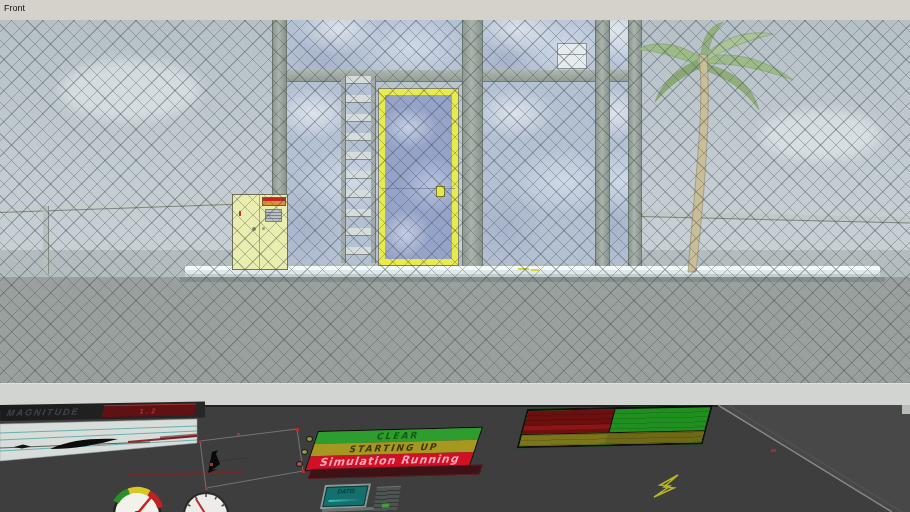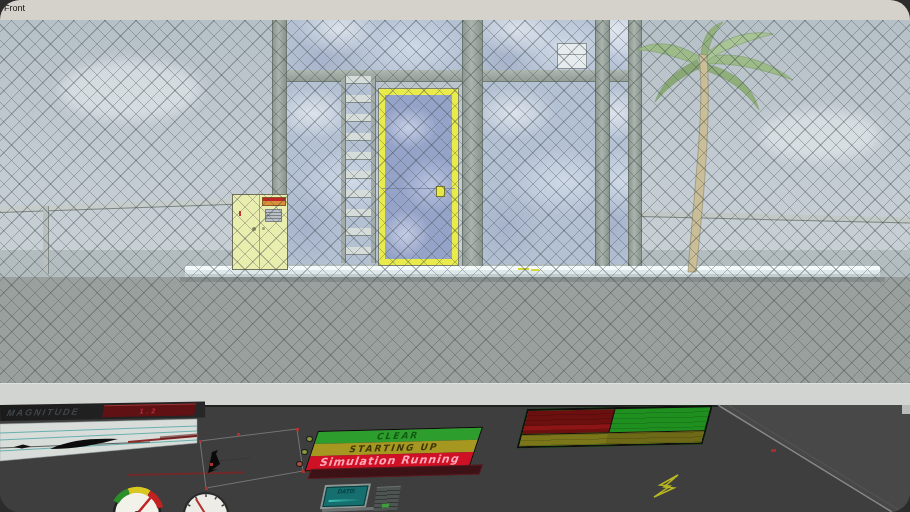--- a/index.html
+++ b/index.html
@@ -1,17 +1,17 @@
 <!DOCTYPE html>
 <html><head>
 <meta charset="utf-8">
 <style>
   html,body{margin:0;padding:0;background:#2c2c2c;}
   #stage{position:relative;width:910px;height:512px;overflow:hidden;
-         font-family:"Liberation Sans",sans-serif;background:#3e3e3e;border-radius:20px;}
+         font-family:"Liberation Sans",sans-serif;background:#3e3e3e;}
   .abs{position:absolute;}
 
   
   .topbar{left:0;top:0;width:910px;height:20px;background:#d5d2cc;border-bottom:1px solid #8f8f8f;}
   .view-label{left:4px;top:3px;font-size:9px;color:#111;}
 
   
   .sky{left:0;top:20px;width:910px;height:257px;
        background:linear-gradient(180deg,#b6c0c7 0%,#c3ccd2 60%,#c9d1d6 100%);}
   .cloud{border-radius:50%;filter:blur(6px);opacity:.5;background:#eef3f5;}

